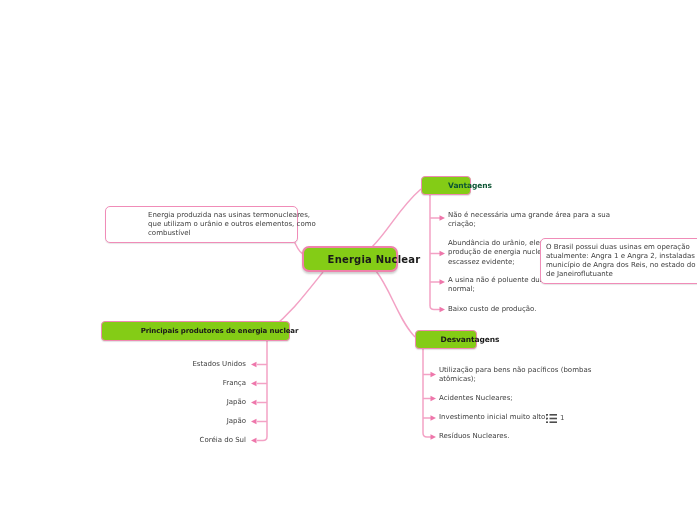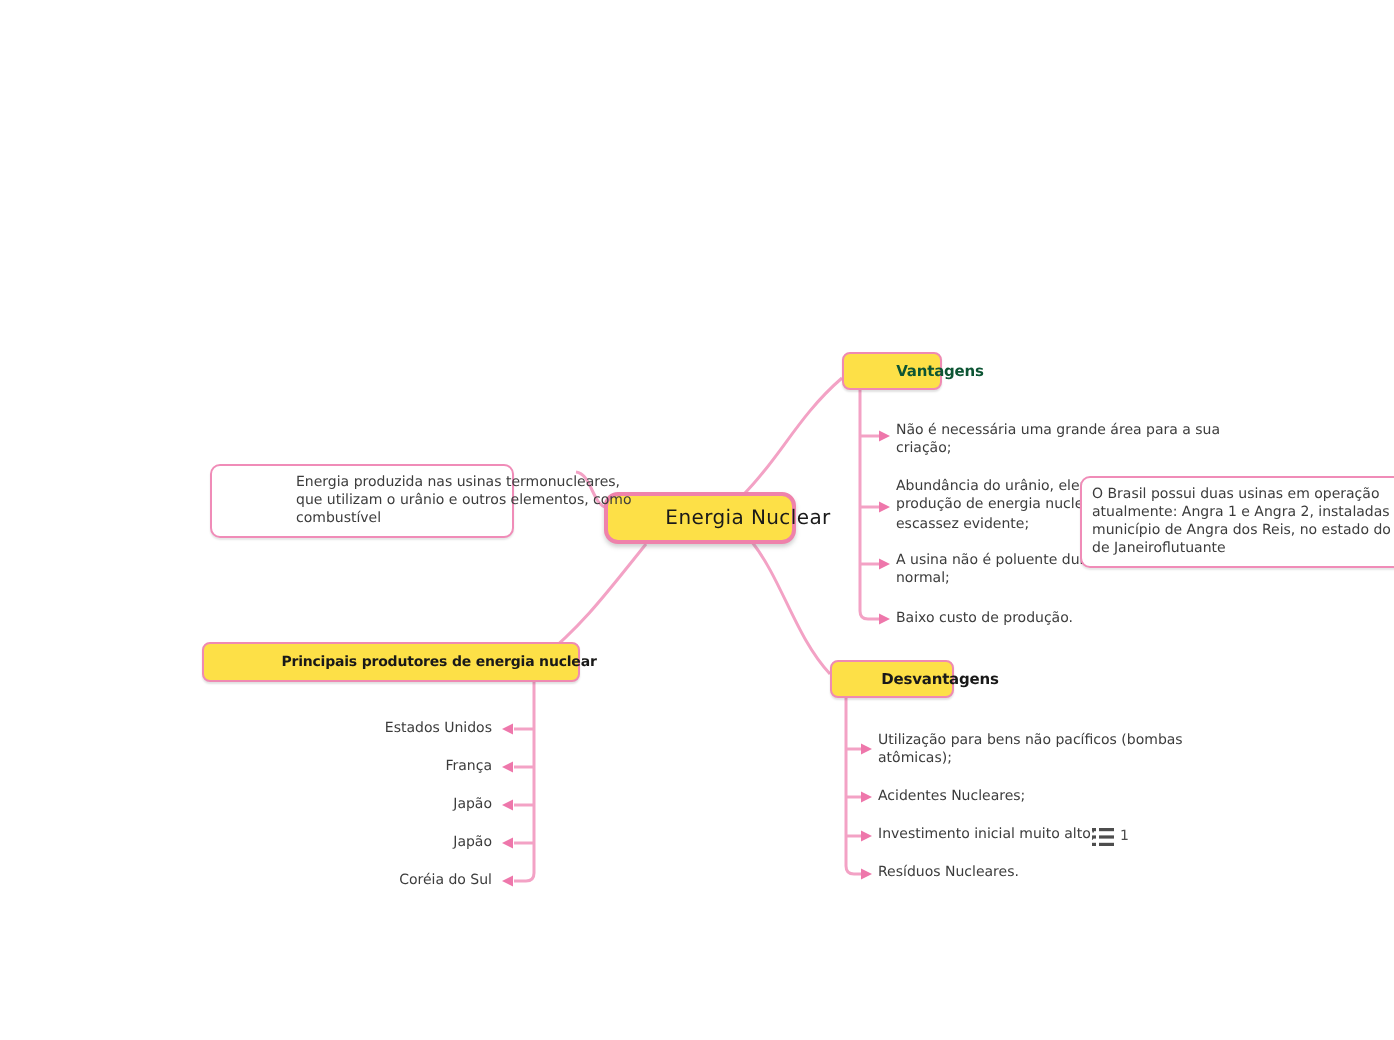--- a/index.html
+++ b/index.html
@@ -4,29 +4,29 @@
 <style>
   html,body{margin:0;padding:0;}
   body{
     width:697px;height:520px;position:relative;overflow:hidden;
     background:#ffffff;
     font-family:"DejaVu Sans","Liberation Sans",sans-serif;
   }
   svg.connectors{position:absolute;left:0;top:0;z-index:0;}
   
   .node{
-    position:absolute;z-index:2;background:#fde047;
+    position:absolute;z-index:2;background:#84cc16;
     border:1.5px solid #ef8ab2;border-radius:4px;
     display:flex;align-items:center;justify-content:center;
     box-shadow:0 1px 1px rgba(0,0,0,0.12);
     box-sizing:border-box;white-space:nowrap;padding-left:48px;
   }
   .node.root{
     border:2px solid #ef82ab;border-radius:7px;
-    font-weight:normal;font-size:10px;color:#1a1a1a;
+    font-weight:bold;font-size:10px;color:#1a1a1a;
     box-shadow:0 1.5px 2px rgba(120,120,120,0.35);
     letter-spacing:.2px;
   }
   .node.subtopic{font-weight:bold;font-size:7.5px;color:#191919;letter-spacing:-0.1px;}
   .node.subtopic.green{color:#0d5534;}
   .note{
     position:absolute;background:#ffffff;
     border:1.5px solid #f08cb8;border-radius:5px;
     font-size:7px;line-height:9px;color:#3c3c3c;
     padding:4px 5px;white-space:pre;box-sizing:border-box;
@@ -84,21 +84,21 @@
     <polygon points="251,364.5 256.5,361.7 256.5,367.3"></polygon>
     <polygon points="251,383.5 256.5,380.7 256.5,386.3"></polygon>
     <polygon points="251,402.5 256.5,399.7 256.5,405.3"></polygon>
     <polygon points="251,421.5 256.5,418.7 256.5,424.3"></polygon>
     <polygon points="251,440.5 256.5,437.7 256.5,443.3"></polygon>
   </g>
 </svg>
 
 <div class="node root" style="left:302px;top:246px;width:96px;height:26px;">Energia Nuclear</div>
 
-<div class="note" style="left:105px;top:232px;width:152px;z-index:2;padding-left:42px;">Energia produzida nas usinas termonucleares,
+<div class="note" style="left:105px;top:206px;width:193px;z-index:2;padding-left:42px;">Energia produzida nas usinas termonucleares,
 que utilizam o urânio e outros elementos, como
 combustível</div>
 
 <div class="node subtopic" style="left:101px;top:321px;width:189px;height:20px;font-size:7px;">Principais produtores de energia nuclear</div>
 
 <div class="country" style="left:176px;top:360px;">Estados Unidos</div>
 <div class="country" style="left:176px;top:379px;">França</div>
 <div class="country" style="left:176px;top:398px;">Japão</div>
 <div class="country" style="left:176px;top:417px;">Japão</div>
 <div class="country" style="left:176px;top:436px;">Coréia do Sul</div>

